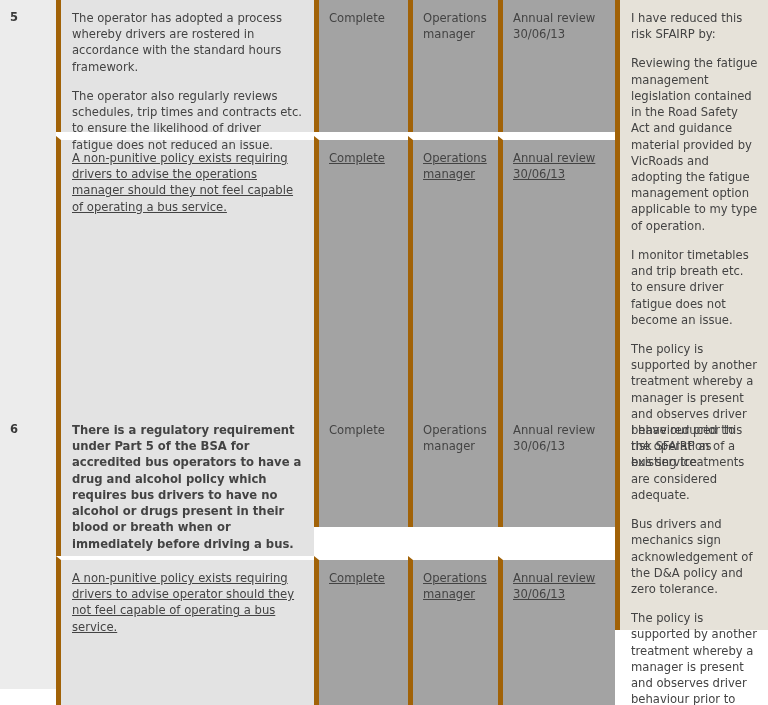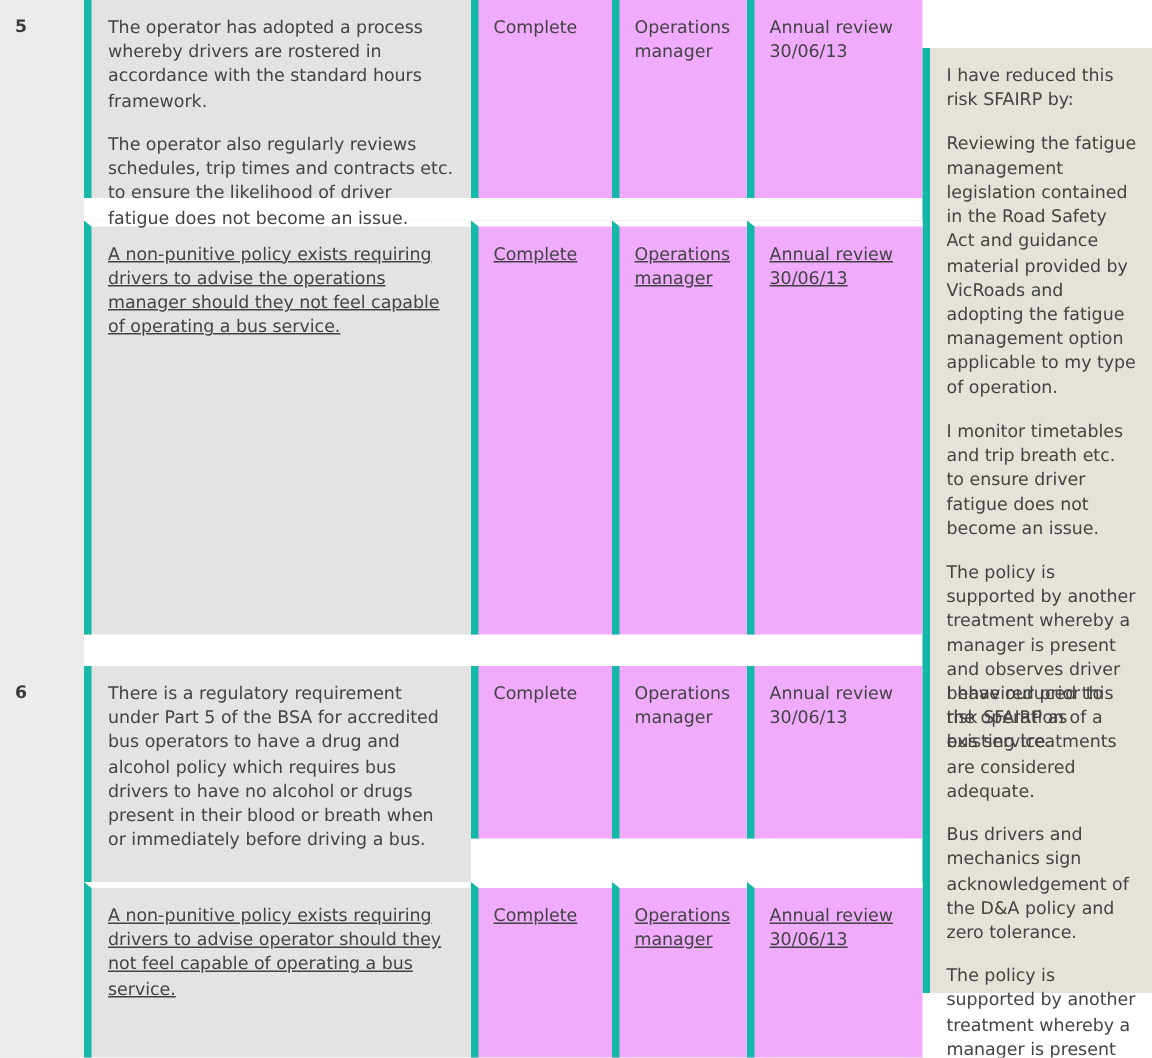--- a/index.html
+++ b/index.html
@@ -53,37 +53,37 @@
 
   .grey-cell {
     background: #e3e3e3;
     padding: 10px 10px 10px 11px;
     font-size: 11.6px;
     line-height: 1.40;
     color: #434343;
   }
 
   .peach-cell {
-    background: #f0abfc;
+    background: #a3a3a3;
     padding: 10px 8px 6px 10px;
     font-size: 11.6px;
     line-height: 1.40;
     color: #434343;
   }
 
   .comment-cell {
     background: #e6e2d9;
     padding: 10px 10px 10px 11px;
     font-size: 11.6px;
     line-height: 1.40;
     color: #434343;
   }
 
   
-  .gut-l { border-left: 5px solid #14b8a6; }
+  .gut-l { border-left: 5px solid #a16207; }
   .gut-t { border-top: 4px solid #ffffff; text-decoration: underline; }
 
   .group-gap {
     border-top: 10px solid #ffffff;
   }
 
   p.para {
     margin: 0 0 0 0;
   }
   p.para + p.para {
@@ -107,21 +107,21 @@
   <tbody>
 
     <tr>
       <td rowspan="2">
         <div class="cell-inner num-cell"><span>5</span></div>
       </td>
 
       <td height="136">
         <div class="cell-inner grey-cell gut-l" style="height:132px;">
           <p class="para">The operator has adopted a process whereby drivers are rostered in accordance with the standard hours framework.</p>
-          <p class="para">The operator also regularly reviews schedules, trip times and contracts etc. to ensure the likelihood of driver fatigue does not become an issue.</p>
+          <p class="para">The operator also regularly reviews schedules, trip times and contracts etc. to ensure the likelihood of driver fatigue does not reduced an issue.</p>
         </div>
       </td>
 
       <td>
         <div class="cell-inner peach-cell gut-l" style="height:132px;">
           <span>Complete</span>
         </div>
       </td>
 
       <td>
@@ -130,21 +130,21 @@
         </div>
       </td>
 
       <td>
         <div class="cell-inner peach-cell gut-l" style="height:132px;">
           <span class="nowrapish">Annual review 30/06/13</span>
         </div>
       </td>
 
       <td rowspan="2">
-        <div class="cell-inner comment-cell gut-l" style="height:412px;margin-top:32px;">
+        <div class="cell-inner comment-cell gut-l" style="height:412px;">
           <p class="para">I have reduced this risk SFAIRP by:</p>
           <p class="para">Reviewing the fatigue management legislation contained in the Road Safety Act and guidance material provided by VicRoads and adopting the fatigue management option applicable to my type of operation.</p>
           <p class="para">I monitor timetables and trip breath etc. to ensure driver fatigue does not become an issue.</p>
           <p class="para">The policy is supported by another treatment whereby a manager is present and observes driver behaviour prior to the operation of a bus service.</p>
         </div>
       </td>
     </tr>
 
     <tr>
       <td height="276">
@@ -168,21 +168,21 @@
         </div>
       </td>
     </tr>
 
     <tr>
       <td rowspan="2" class="group-gap">
         <div class="cell-inner num-cell" style="height:277px;"><span>6</span></div>
       </td>
 
       <td height="120" class="group-gap">
-        <div class="cell-inner grey-cell gut-l" style="height:144px;">
+        <div class="cell-inner grey-cell gut-l" style="height:144px;font-weight:bold;">
           <p class="para">There is a regulatory requirement under Part 5 of the BSA for accredited bus operators to have a drug and alcohol policy which requires bus drivers to have no alcohol or drugs present in their blood or breath when or immediately before driving a bus.</p>
         </div>
       </td>
 
       <td class="group-gap">
         <div class="cell-inner peach-cell gut-l" style="height:115px;">
           <span>Complete</span>
         </div>
       </td>
 

